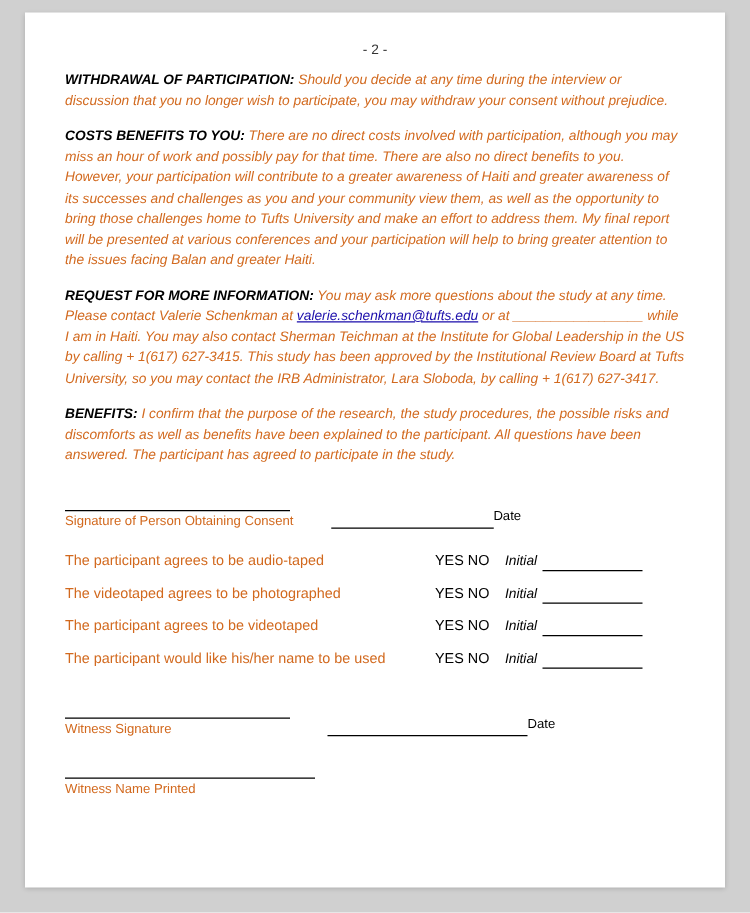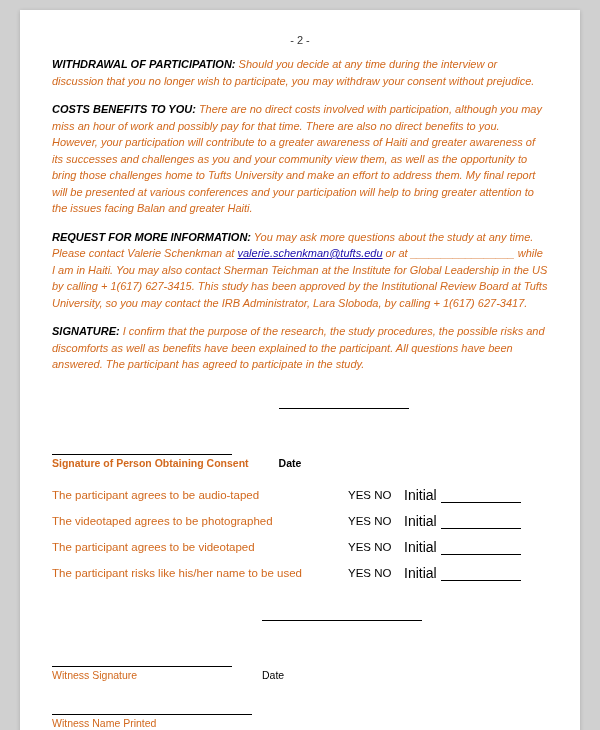--- a/index.html
+++ b/index.html
@@ -47,21 +47,20 @@
     }
 
     .section a {
       color: #1a0dab;
       text-decoration: underline;
     }
 
     .signature-block {
       margin-top: 18px;
       margin-bottom: 14px;
-      font-weight: bold;
     }
 
     .sig-row {
       display: flex;
       align-items: flex-end;
       margin-bottom: 0px;
       gap: 30px;
     }
 
     .sig-line-group {
@@ -78,23 +77,21 @@
     }
 
     .sig-label {
       font-size: 10.5px;
       color: #d2691e;
       margin-top: 2px;
     }
 
     .date-line-group {
       display: flex;
-      flex-direction: column;
       align-items: flex-start;
-      gap: 46px;
     }
 
     .date-line {
       border-bottom: 1px solid #000;
       width: 130px;
       height: 18px;
       display: block;
     }
 
     .date-label {
@@ -130,23 +127,24 @@
       font-weight: normal;
       margin-left: 36px;
     }
 
     .yes-no span {
       color: #000;
     }
 
     .initial-label {
       flex: 0 0 auto;
-      font-size: 14px;
+      font-size: 11px;
       color: #000;
       margin-right: 4px;
+      font-style: italic;
     }
 
     .initial-line {
       border-bottom: 1px solid #000;
       width: 80px;
       height: 16px;
       display: inline-block;
     }
 
     .witness-section {
@@ -216,21 +214,21 @@
 
   <div class="section">
     <span class="section-title">COSTS BENEFITS TO YOU:</span><span> There are no direct costs involved with participation, although you may miss an hour of work and possibly pay for that time. There are also no direct benefits to you. However, your participation will contribute to a greater awareness of Haiti and greater awareness of its successes and challenges as you and your community view them, as well as the opportunity to bring those challenges home to Tufts University and make an effort to address them. My final report will be presented at various conferences and your participation will help to bring greater attention to the issues facing Balan and greater Haiti.</span>
   </div>
 
   <div class="section">
     <span class="section-title">REQUEST FOR MORE INFORMATION:</span><span> You may ask more questions about the study at any time.  Please contact Valerie Schenkman at </span><a href="#">valerie.schenkman@tufts.edu</a><span> or at _________________ while I am in Haiti. You may also contact Sherman Teichman at the Institute for Global Leadership in the US by calling + 1(617) 627-3415. This study has been approved by the Institutional Review Board at Tufts University, so you may contact the IRB Administrator, Lara Sloboda, by calling + 1(617) 627-3417.</span>
   </div>
 
   <div class="section">
-    <span class="section-title">SIGNATURE:</span><span> I confirm that the purpose of the research, the study procedures, the possible risks and discomforts as well as benefits have been explained to the participant. All questions have been answered. The participant has agreed to participate in the study.</span>
+    <span class="section-title">BENEFITS:</span><span> I confirm that the purpose of the research, the study procedures, the possible risks and discomforts as well as benefits have been explained to the participant. All questions have been answered. The participant has agreed to participate in the study.</span>
   </div>
 
   <div class="signature-block">
     <div class="sig-row">
       <div class="sig-line-group">
         <span class="sig-line"></span>
         <span class="sig-label">Signature of Person Obtaining Consent</span>
       </div>
       <div class="date-line-group">
         <span class="date-line"></span>
@@ -262,21 +260,21 @@
     <div class="consent-row">
       <span class="consent-text">The participant agrees to be videotaped</span>
       <span class="yes-no">
         <span>YES</span>&nbsp;<span>NO</span>
       </span>
       <span class="initial-label">Initial</span>
       <span class="initial-line"></span>
     </div>
 
     <div class="consent-row">
-      <span class="consent-text">The participant risks like his/her name to be used</span>
+      <span class="consent-text">The participant would like his/her name to be used</span>
       <span class="yes-no">
         <span>YES</span>&nbsp;<span>NO</span>
       </span>
       <span class="initial-label">Initial</span>
       <span class="initial-line"></span>
     </div>
 
   </div>
 
   <div class="witness-section">

